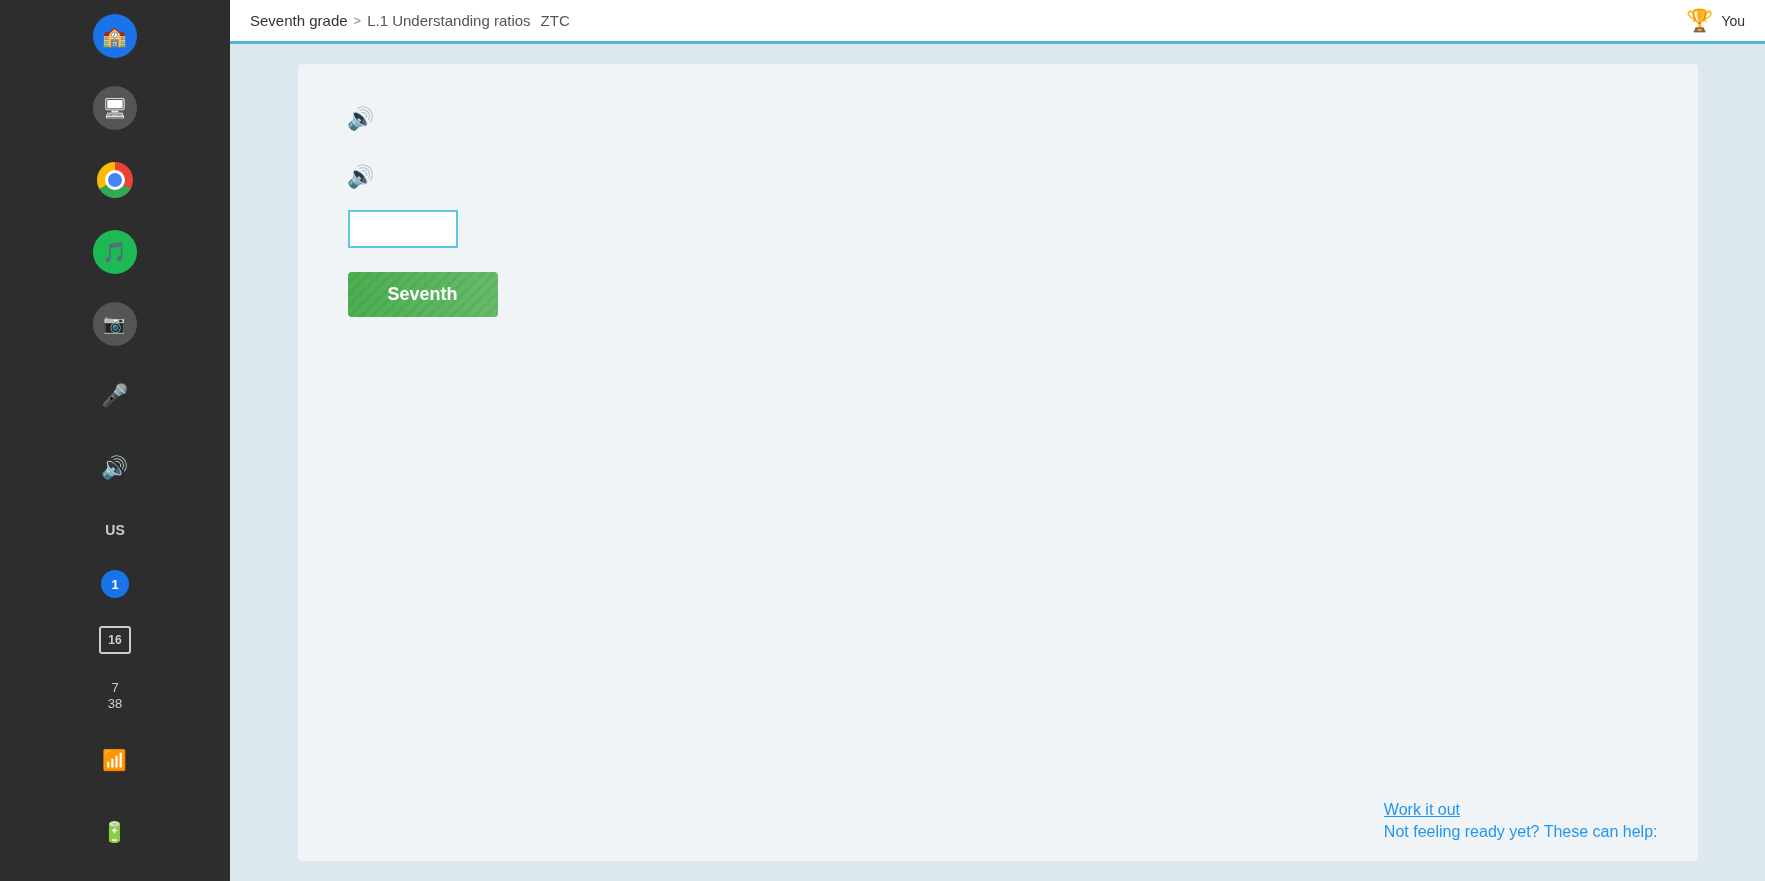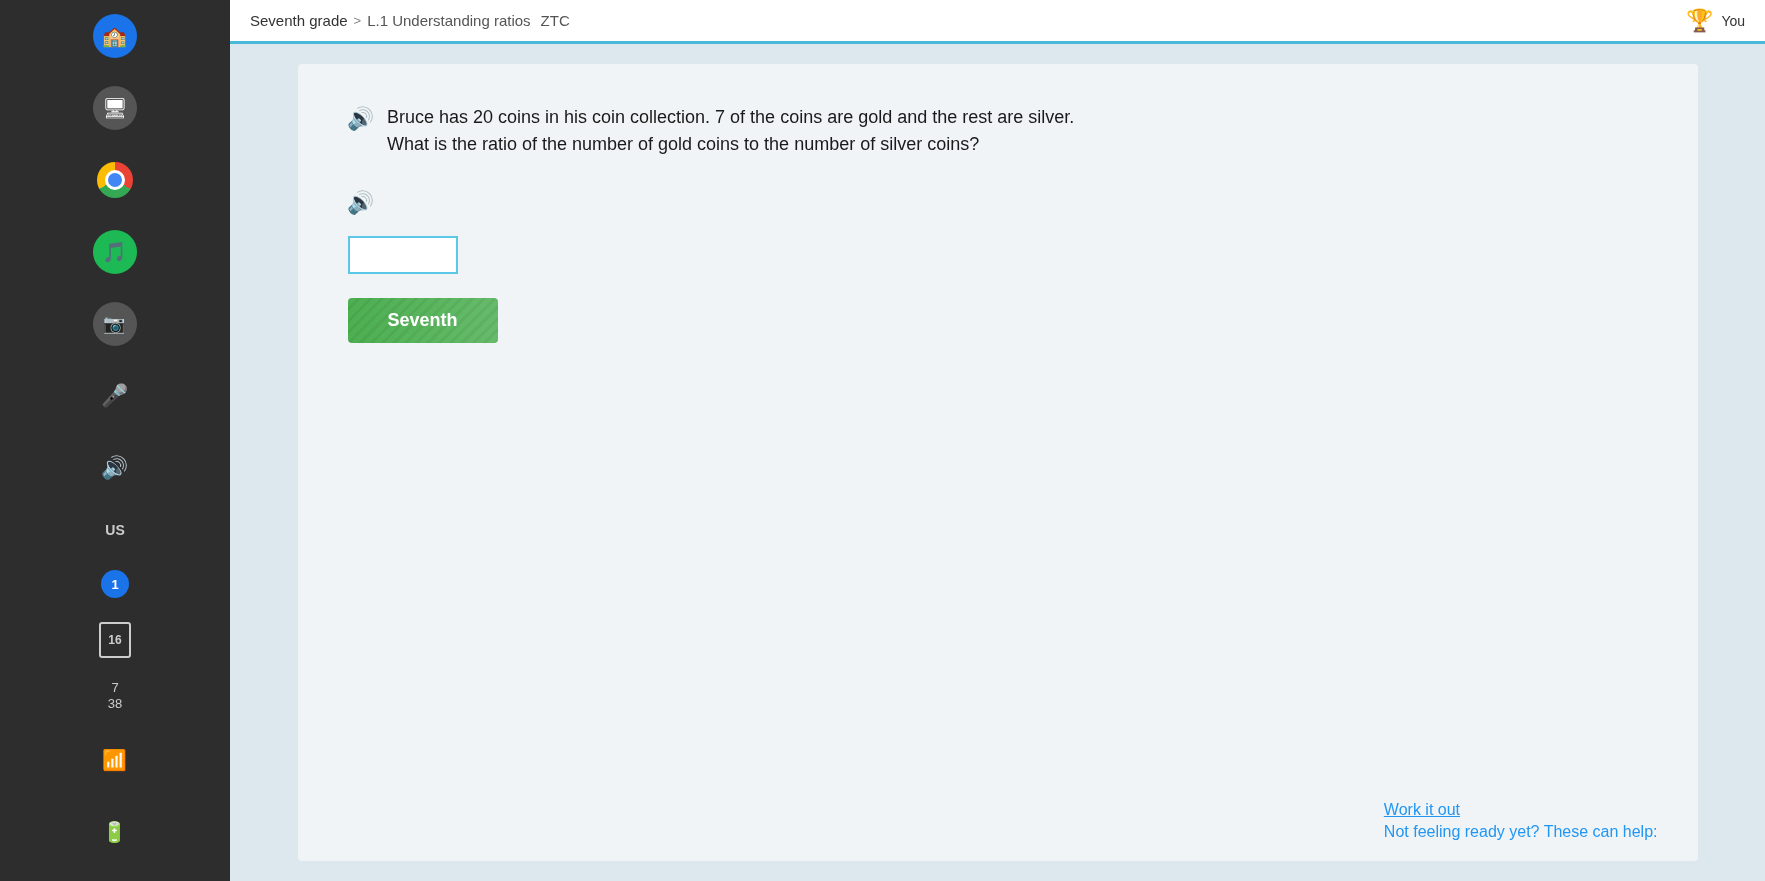--- a/index.html
+++ b/index.html
@@ -296,21 +296,21 @@
 
   <div class="sidebar-icon" style="height:40px;">
     <span class="sidebar-text">US</span>
   </div>
 
   <div class="sidebar-icon" style="height:44px;">
     <div style="width:28px;height:28px;border-radius:50%;background:#1a73e8;display:flex;align-items:center;justify-content:center;color:white;font-size:13px;font-weight:bold;">1</div>
   </div>
 
   <div class="sidebar-icon" style="height:44px;">
-    <div style="width:32px;height:36px;border:2px solid #ccc;display:flex;align-items:center;justify-content:center;color:#ccc;font-size:12px;font-weight:bold;border-radius:3px;">16</div>
+    <div style="width:32px;height:28px;border:2px solid #ccc;display:flex;align-items:center;justify-content:center;color:#ccc;font-size:12px;font-weight:bold;border-radius:3px;">16</div>
   </div>
 
   <div class="sidebar-icon" style="height:44px;flex-direction:column;gap:0;">
     <span class="sidebar-number">7</span>
     <span class="sidebar-number">38</span>
   </div>
 
   <div class="sidebar-icon">
     <span style="font-size:20px; color:#ccc;">📶</span>
   </div>
@@ -335,24 +335,20 @@
     </div>
   </div>
 
   <div class="content-area">
     <div class="content-box">
 
       
       <div class="question-block">
         <div class="question-line">
           <span class="sound-icon">🔊</span>
-          <div>
-            <span class="question-text">Bruce has 20 coins in his coin collection. 7 of the coins are gold and the rest are silver.</span><br>
-            <span class="question-text-2">What is the ratio of the number of gold coins to the number of silver coins?</span>
-          </div>
         </div>
       </div>
 
       
       <div class="instruction-line">
         <span class="sound-icon">🔊</span>
       </div>
 
       
       <input type="text" class="answer-input" placeholder="" style="">

